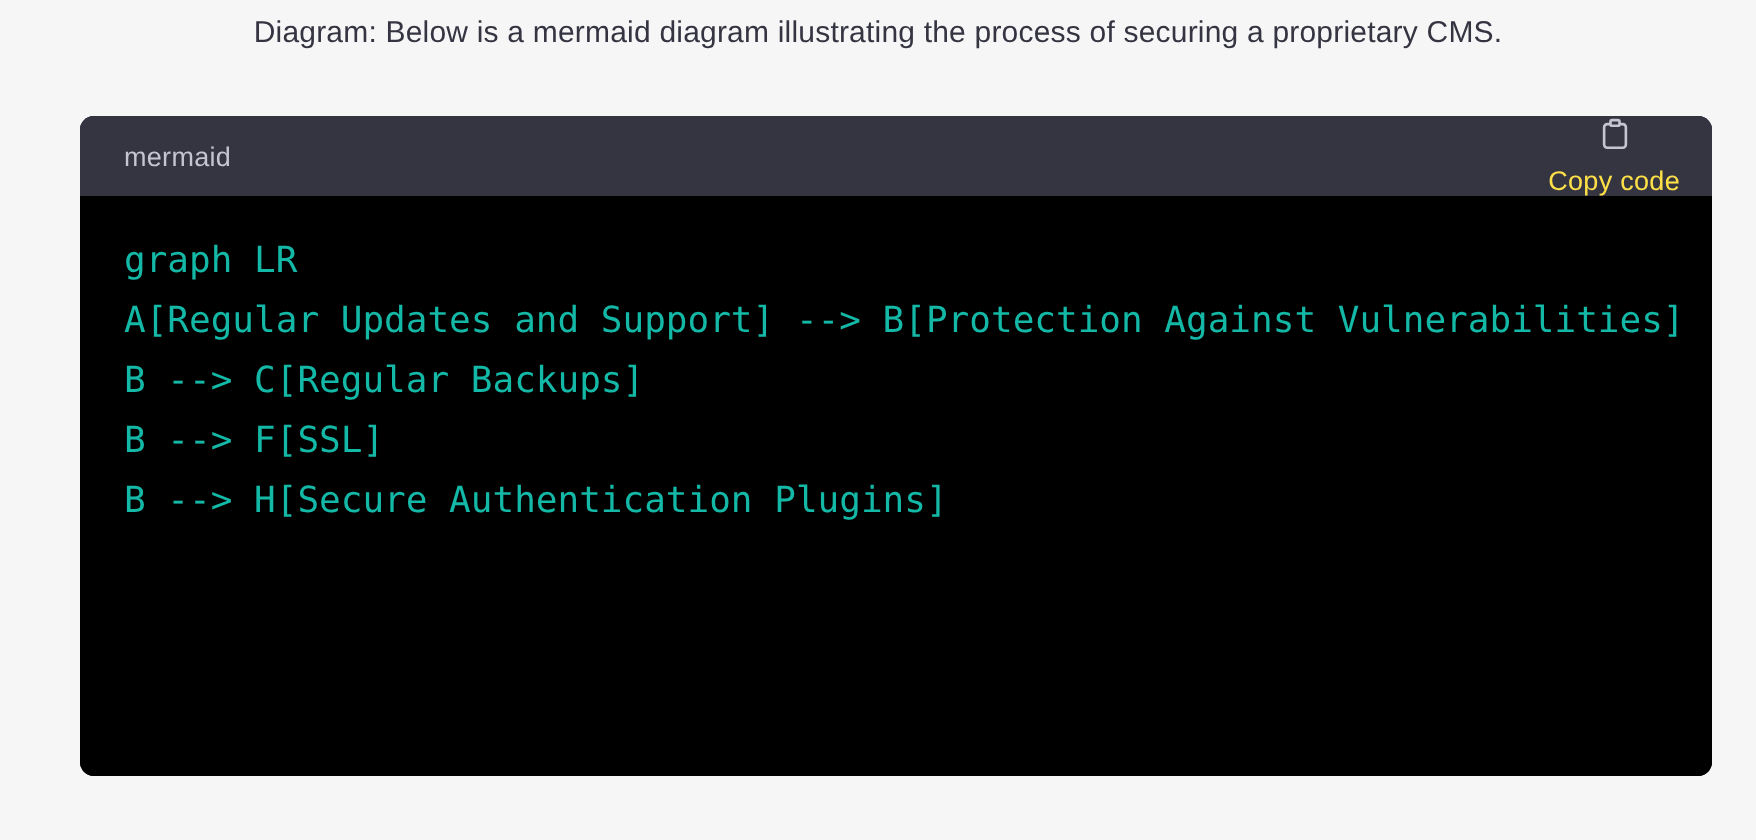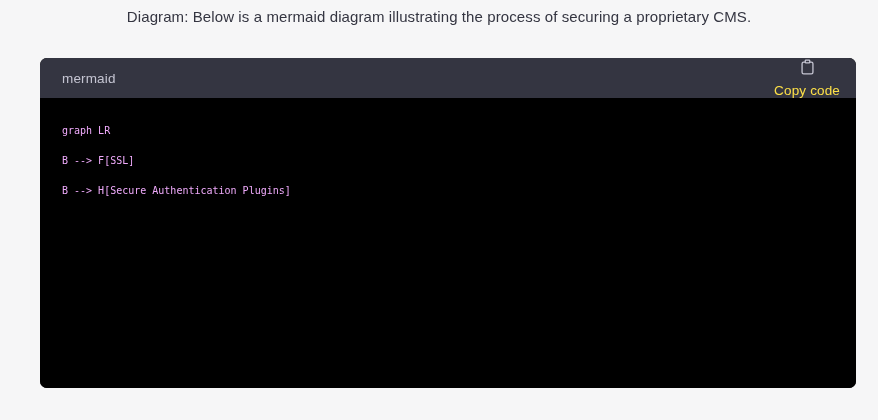--- a/index.html
+++ b/index.html
@@ -70,23 +70,23 @@
     height: 16px;
   }
   .code-body {
     background: #000000;
     padding: 18px 0 22px 22px;
     min-height: 290px;
     box-sizing: border-box;
   }
   .code-line {
     font-family: "DejaVu Sans Mono", monospace;
-    font-size: 10px;
+    font-size: 18px;
     line-height: 30px;
-    color: #f0abfc;
+    color: #14b8a6;
     white-space: pre;
     letter-spacing: 0px;
   }
 </style>
 </head>
 <body>
 
 <div class="intro">Diagram: Below is a mermaid diagram illustrating the process of securing a proprietary CMS.</div>
 
 <div class="code-block">
@@ -99,17 +99,19 @@
           <rect x="2.2" y="3.2" width="11.6" height="12.6" rx="1.7" stroke="#c5c5d2" stroke-width="1.4"></rect>
           <rect x="5.6" y="1.1" width="4.8" height="3.0" rx="0.8" stroke="#c5c5d2" stroke-width="1.4" fill="#343541"></rect>
         </svg>
       </span>
       <span>Copy code</span>
     </button>
   </div>
 
   <div class="code-body">
     <div class="code-line">graph LR</div>
+    <div class="code-line">A[Regular Updates and Support] --&gt; B[Protection Against Vulnerabilities]</div>
+    <div class="code-line">B --&gt; C[Regular Backups]</div>
     <div class="code-line">B --&gt; F[SSL]</div>
     <div class="code-line">B --&gt; H[Secure Authentication Plugins]</div>
   </div>
 
 </div>
 
 </body></html>

